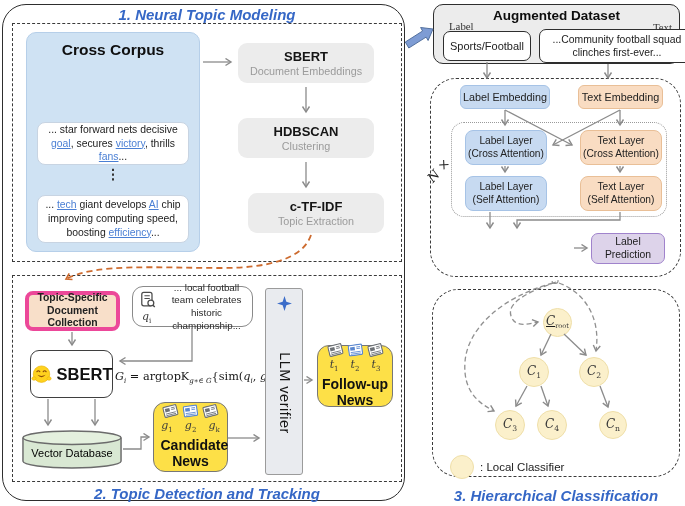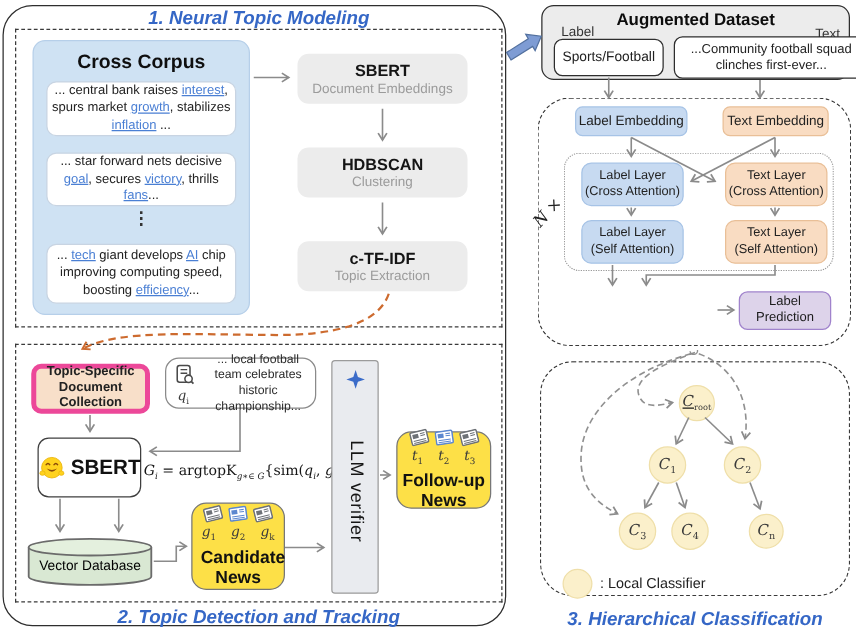--- a/index.html
+++ b/index.html
@@ -36,21 +36,21 @@
   .vdb-label{font-weight:normal;font-size:11px;color:#000000;text-align:center;}
   .newsbox{background:#fde047;border:1.3px solid #777;border-radius:12px;}
   .newsbox .ttl{font-weight:bold;font-size:14px;line-height:1.15;color:#111;}
   .iconrow{display:flex;gap:5px;align-items:center;justify-content:center;}
   .mathrow{display:flex;gap:12px;align-items:flex-end;justify-content:center;font-size:11px;color:#555;}
   .llm{background:#e9ebef;border:1px solid #9b9b9b;border-radius:3px;}
   .llm-text{font-size:14.5px;color:#161616;letter-spacing:.5px;text-align:center;transform:rotate(90deg);transform-origin:center;}
 
   .aug{background:#ececec;border:1.7px solid #2e2e2e;border-radius:10px;}
   .aug-title{font-weight:bold;font-size:13.5px;color:#0d0d0d;text-align:center;}
-  .tag{font-size:10.8px;color:#333;}
+  .tag{font-size:10.8px;color:#333;font-family:Liberation Serif, serif;}
   .wb{background:#fff;border:1.6px solid #2e2e2e;border-radius:7px;color:#222;}
   .chip-blue{background:var(--blue-chip);border:1px solid #a6c3e6;}
   .chip-orange{background:var(--orange-chip);border:1px solid #e9bf97;}
   .chip{border-radius:6px;font-size:10.8px;color:#222;}
   .layer{border-radius:8px;font-size:10.2px;line-height:1.25;color:#222;}
   .green{background:var(--green-fill);border:1px solid #8fba7d;border-radius:7px;font-size:10.4px;line-height:1.22;color:#1c1c1c;}
   .purple{background:var(--purple-fill);border:1px solid #a083cc;border-radius:7px;font-size:10.4px;line-height:1.22;color:#1c1c1c;}
   .ntimes{font-family:"DejaVu Serif",serif;font-style:italic;font-size:13px;color:#222;transform:rotate(-48deg);}
 
   .node{background:var(--node-fill);border:1px solid #efdfa9;border-radius:50%;font-size:12px;}
@@ -63,40 +63,37 @@
 <div id="stage">
 
   <div class="abs outer" style="left:2px;top:4px;width:403px;height:497px;"></div>
   <div class="abs panel-title" style="left:12px;top:6px;width:390px;">1. Neural Topic Modeling</div>
   <div class="abs dashbox" style="left:12px;top:23px;width:390px;height:239px;"></div>
   <div class="abs dashbox" style="left:12px;top:275px;width:390px;height:207px;"></div>
   <div class="abs panel-title" style="left:12px;top:485px;width:390px;">2. Topic Detection and Tracking</div>
 
   <div class="abs news-corpus" style="left:26px;top:32px;width:174px;height:220px;"></div>
   <div class="abs nc-title" style="left:26px;top:41px;width:174px;">Cross Corpus</div>
-  <div class="abs doc ctr" style="left:37px;top:65px;width:152px;height:44px;">
-    <div><span>... central bank raises </span><span class="u">interest</span><span>, spurs market </span><span class="u">growth</span><span>, stabilizes </span><span class="u">inflation</span><span> ...</span></div>
-  </div>
   <div class="abs doc ctr" style="left:37px;top:122px;width:152px;height:43px;">
     <div><span>... star forward nets decisive </span><span class="u">goal</span><span>, secures </span><span class="u">victory</span><span>, thrills </span><span class="u">fans</span><span>...</span></div>
   </div>
   <div class="abs vdots" style="left:37px;top:166px;width:152px;">⋮</div>
   <div class="abs doc ctr" style="left:37px;top:195px;width:152px;height:48px;">
     <div><span>... </span><span class="u">tech</span><span> giant develops </span><span class="u">AI</span><span> chip improving computing speed, boosting </span><span class="u">efficiency</span><span>...</span></div>
   </div>
 
   <div class="abs step col" style="left:238px;top:43px;width:136px;height:40px;">
     <div class="nm">SBERT</div>
     <div class="sb">Document Embeddings</div>
   </div>
   <div class="abs step col" style="left:238px;top:118px;width:136px;height:40px;">
     <div class="nm">HDBSCAN</div>
     <div class="sb">Clustering</div>
   </div>
-  <div class="abs step col" style="left:238px;top:193px;width:136px;height:40px;">
+  <div class="abs step col" style="left:248px;top:193px;width:136px;height:40px;">
     <div class="nm">c-TF-IDF</div>
     <div class="sb">Topic Extraction</div>
   </div>
 
   <div class="abs peach ctr" style="left:25px;top:291px;width:95px;height:40px;padding:2px;">Topic-Specific Document Collection</div>
 
   <div class="abs whitebox" style="left:132px;top:286px;width:121px;height:41px;">
     <div class="abs" style="left:7px;top:4px;width:20px;">
       <svg width="16" height="18" viewBox="0 0 18 20">
           <rect x="2" y="1.5" width="11.5" height="15" rx="2.2" fill="#fff" stroke="#4a4a4a" stroke-width="1.4"></rect>

